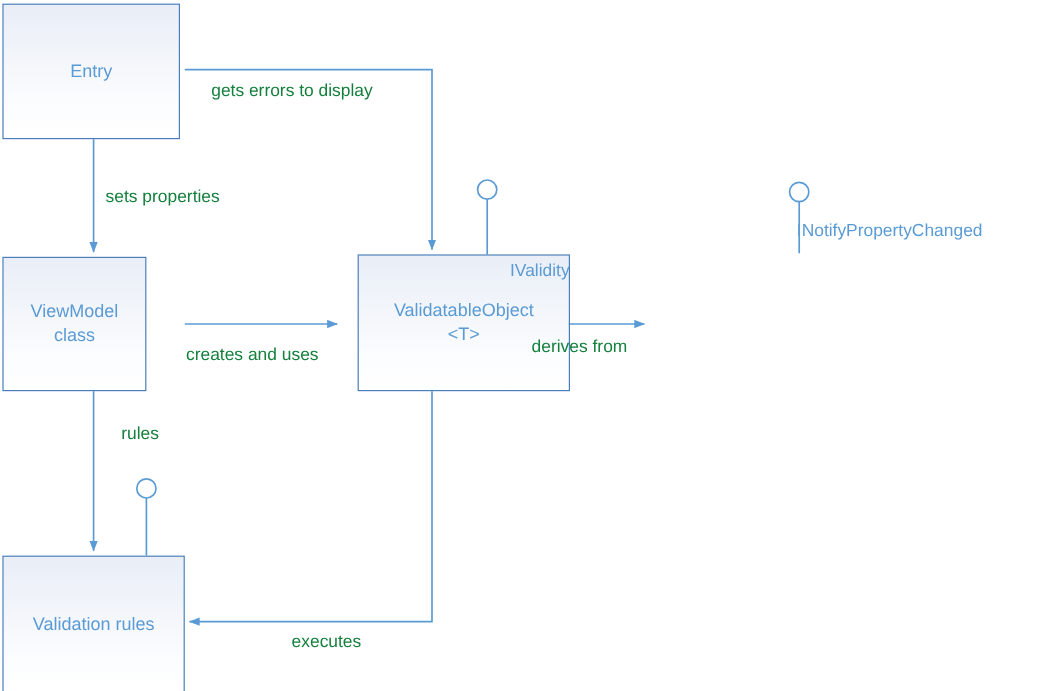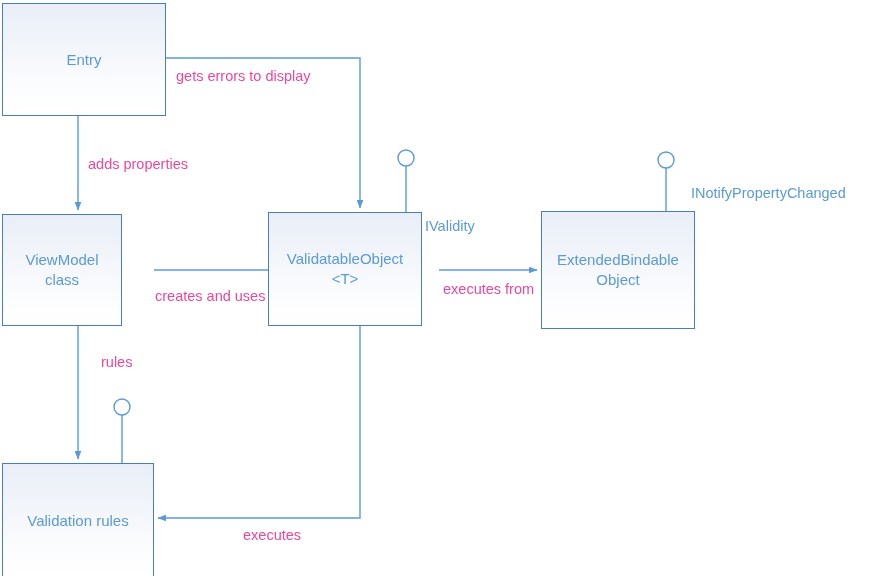--- a/index.html
+++ b/index.html
@@ -36,21 +36,21 @@
     line-height: 20px;
     z-index: 3;
   }
   .node .node-label {
     display: block;
     white-space: pre-line;
     padding: 0 6px;
   }
   .edge-label {
     position: absolute;
-    color: #ec4899;
+    color: #15803d;
     font-size: 14.5px;
     line-height: 17px;
     white-space: nowrap;
     z-index: 4;
   }
   .iface-label {
     position: absolute;
     color: #5b9bd5;
     font-size: 14.5px;
     line-height: 17px;
@@ -85,52 +85,48 @@
     <line x1="406" y1="166" x2="406" y2="212" stroke="#5b9bd5" stroke-width="1.4"></line>
     <circle cx="406" cy="158" r="8" fill="#ffffff" stroke="#5b9bd5" stroke-width="1.4"></circle>
 
     <line x1="666" y1="168" x2="666" y2="211" stroke="#5b9bd5" stroke-width="1.4"></line>
     <circle cx="666" cy="160" r="8" fill="#ffffff" stroke="#5b9bd5" stroke-width="1.4"></circle>
 
     <line x1="122" y1="415" x2="122" y2="463" stroke="#5b9bd5" stroke-width="1.4"></line>
     <circle cx="122" cy="407" r="8" fill="#ffffff" stroke="#5b9bd5" stroke-width="1.4"></circle>
   </svg>
 
-  <div class="node" style="left:2px; top:3px; width:164px; height:113px;">
+  <div class="node" style="left:2px; top:3px; width:148px; height:113px;">
     <span class="node-label">Entry</span>
   </div>
 
   <div class="node" style="left:2px; top:214px; width:120px; height:112px;">
     <span class="node-label">ViewModel class</span>
   </div>
 
-  <div class="node" style="left:268px; top:212px; width:154px; height:114px;">
+  <div class="node" style="left:298px; top:212px; width:177px; height:114px;">
     <span class="node-label">ValidatableObject
 &lt;T&gt;</span>
   </div>
 
-  <div class="node" style="left:541px; top:211px; width:154px; height:118px;">
-    <span class="node-label">ExtendedBindable
-Object</span>
-  </div>
 
   <div class="node" style="left:2px; top:463px; width:152px; height:115px;">
     <span class="node-label">Validation rules</span>
   </div>
 
-  <div class="edge-label" style="left:88px; top:156px;">adds properties</div>
+  <div class="edge-label" style="left:88px; top:156px;">sets properties</div>
 
   <div class="edge-label" style="left:176px; top:68px;">gets errors to display</div>
 
   <div class="edge-label" style="left:155px; top:288px;">creates and uses</div>
 
   <div class="edge-label" style="left:101px; top:354px;">rules</div>
 
-  <div class="edge-label" style="left:443px; top:281px;">executes from</div>
+  <div class="edge-label" style="left:443px; top:281px;">derives from</div>
 
   <div class="edge-label" style="left:215px; top:527px;margin-left:28px;">executes</div>
 
   <div class="iface-label" style="left:425px; top:182px;margin-top:36px;">IValidity</div>
 
-  <div class="iface-label" style="left:664px; top:185px;margin-left:27px;">INotifyPropertyChanged</div>
+  <div class="iface-label" style="left:664px; top:185px;">INotifyPropertyChanged</div>
 
 
 </div>
 
 </body></html>

